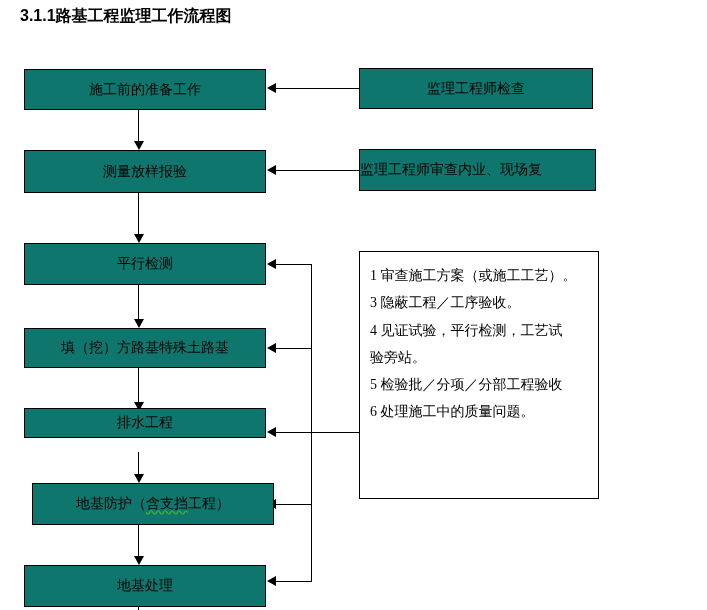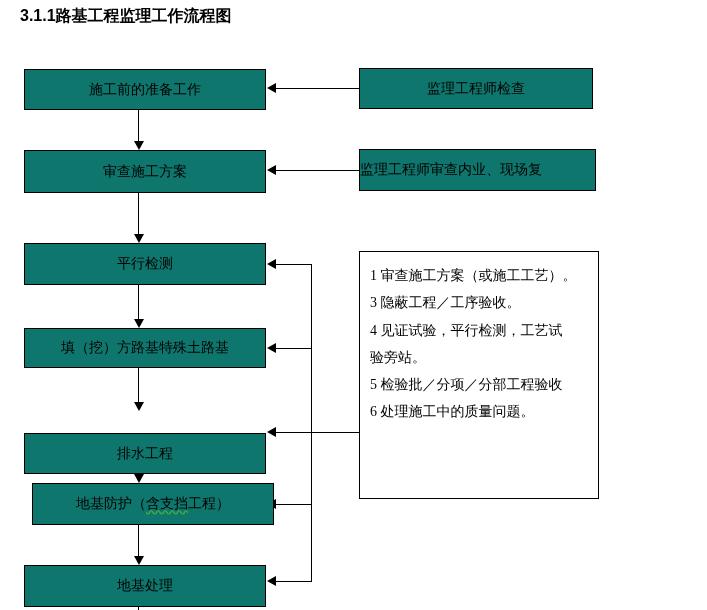--- a/index.html
+++ b/index.html
@@ -134,32 +134,32 @@
 <div class="arrow-left" style="left:267px; top:499px;"></div>
 
 <div class="hline" style="left:276px; top:581px; width:36px;"></div>
 <div class="arrow-left" style="left:267px; top:576px;"></div>
 
 <div class="node" style="left:24px; top:69px; width:242px; height:41px;">
   <span>施工前的准备工作</span>
 </div>
 
 <div class="node" style="left:24px; top:150px; width:242px; height:43px;">
-  <span>审查施工方案</span>
+  <span>测量放样报验</span>
 </div>
 
 <div class="node" style="left:24px; top:243px; width:242px; height:42px;">
   <span>平行检测</span>
 </div>
 
 <div class="node" style="left:24px; top:328px; width:242px; height:40px;">
   <span>填（挖）方路基特殊土路基</span>
 </div>
 
-<div class="node" style="left:24px; top:433px; width:242px; height:41px;">
+<div class="node" style="left:24px; top:408px; width:242px; height:30px;">
   <span>排水工程</span>
 </div>
 
 <div class="node" style="left:24px; top:483px; width:242px; height:42px;margin-left:8px;">
   <span>地基防护（</span>
     <span class="spell">含支挡</span>
     <span>工程）</span>
 </div>
 
 <div class="node" style="left:24px; top:565px; width:242px; height:42px;">

